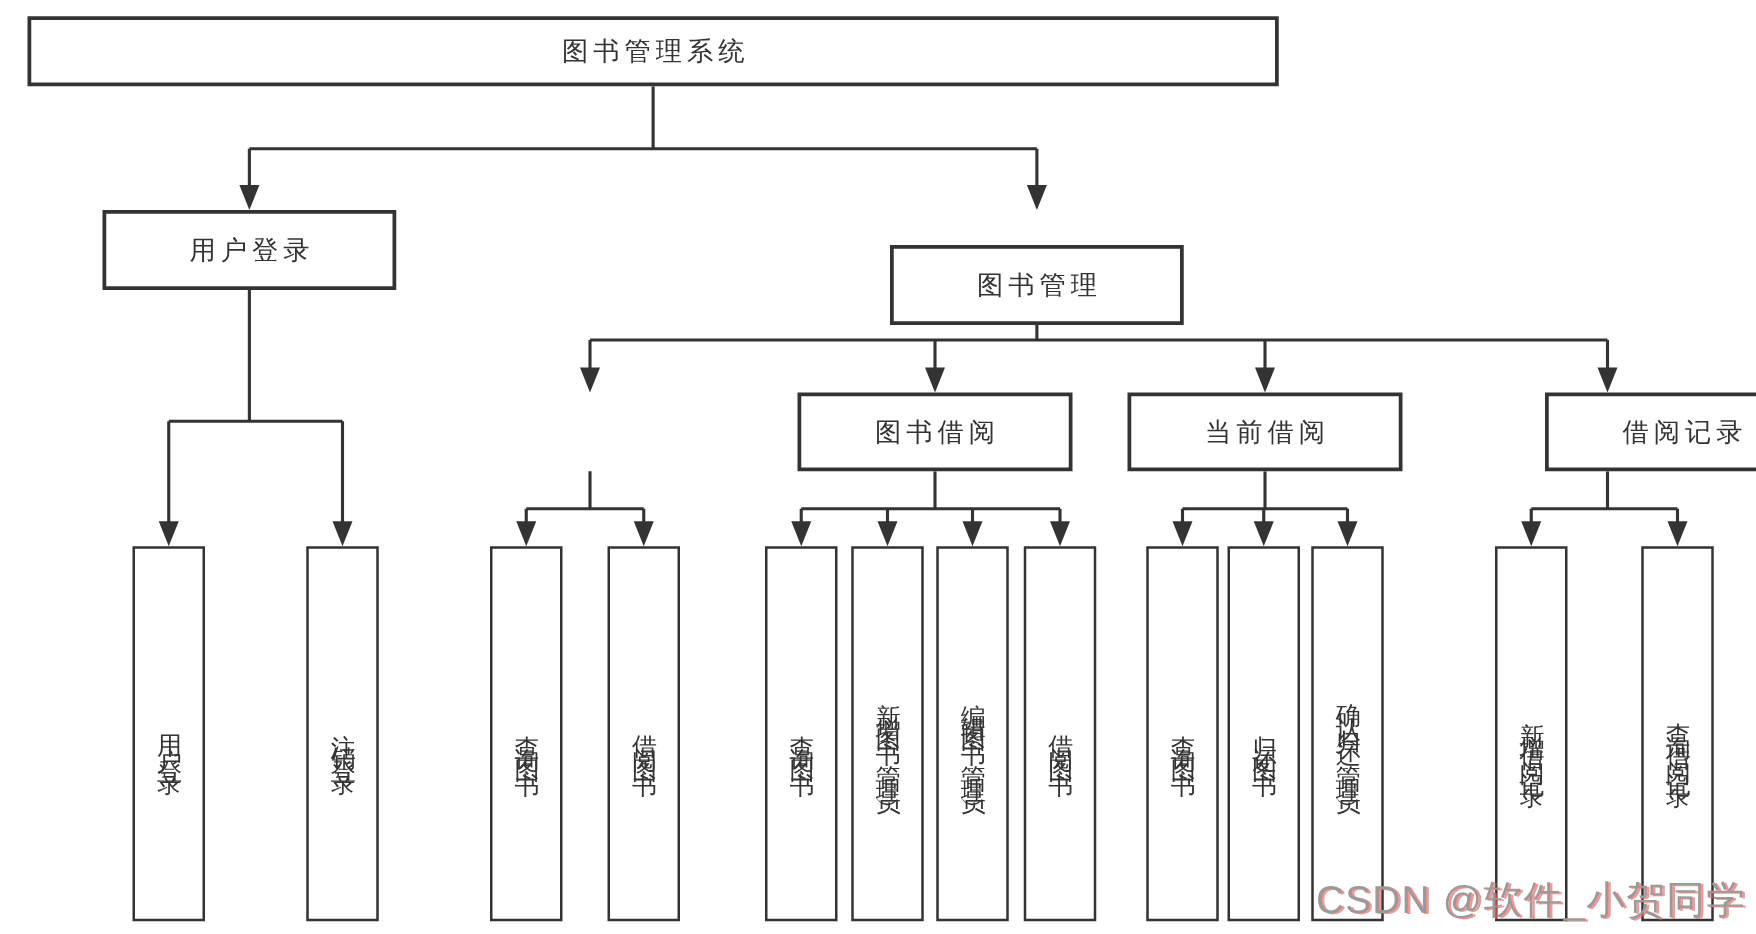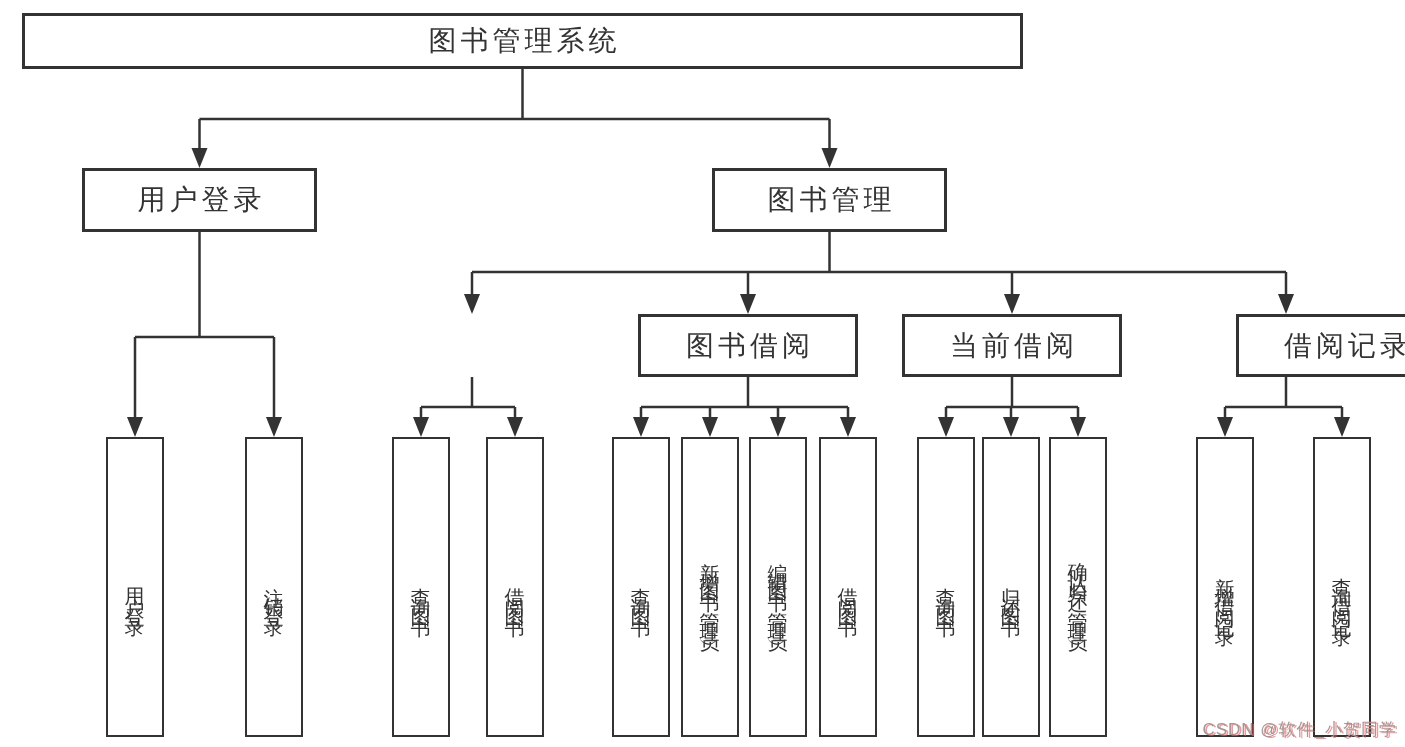--- a/index.html
+++ b/index.html
@@ -24,21 +24,21 @@
   }
   .node {
     position: absolute;
     background: #ffffff;
     border: 3px solid #333333;
     box-sizing: border-box;
     display: flex;
     align-items: center;
     justify-content: center;
     z-index: 1;
-    font-size: 28px;
+    font-size: 21px;
     letter-spacing: 4px;
     text-indent: 4px;
     white-space: nowrap;
   }
   .node.root {
     left: 22px; top: 13px; width: 1001px; height: 56px;
   }
   .node.lvl1 { width: 235px; height: 64px; top: 168px; }
   .node.lvl2 { width: 220px; height: 63px; top: 314px; }
   .leaf {
@@ -61,21 +61,21 @@
     line-height: 1;
     letter-spacing: 10px;
     white-space: nowrap;
     margin-bottom: -10px; 
   }
   .watermark {
     position: absolute;
     right: 8px;
     bottom: 6px;
     z-index: 2;
-    font-size: 17px;
+    font-size: 31px;
     letter-spacing: 1px;
     color: #9a9a9a;
     text-shadow: 2px 1px 0 rgba(247, 92, 92, 0.65);
     pointer-events: none;
   }
   .cline { stroke: #333333; stroke-width: 2.5; fill: none; }
   .ahead { fill: #333333; stroke: none; }
 </style>
 </head>
 <body>
@@ -158,21 +158,21 @@
     </g>
   </svg>
 
   <div class="node root">
     <span>图书管理系统</span>
   </div>
 
   <div class="node lvl1" style="left:82px;">
     <span>用户登录</span>
   </div>
-  <div class="node lvl1" style="left:712px;">
+  <div class="node lvl1" style="left:712px;margin-top:28px;">
     <span>图书管理</span>
   </div>
 
   <div class="node lvl2" style="left:638px;">
     <span>图书借阅</span>
   </div>
   <div class="node lvl2" style="left:902px;">
     <span>当前借阅</span>
   </div>
   <div class="node lvl2" style="left:1236px;">

